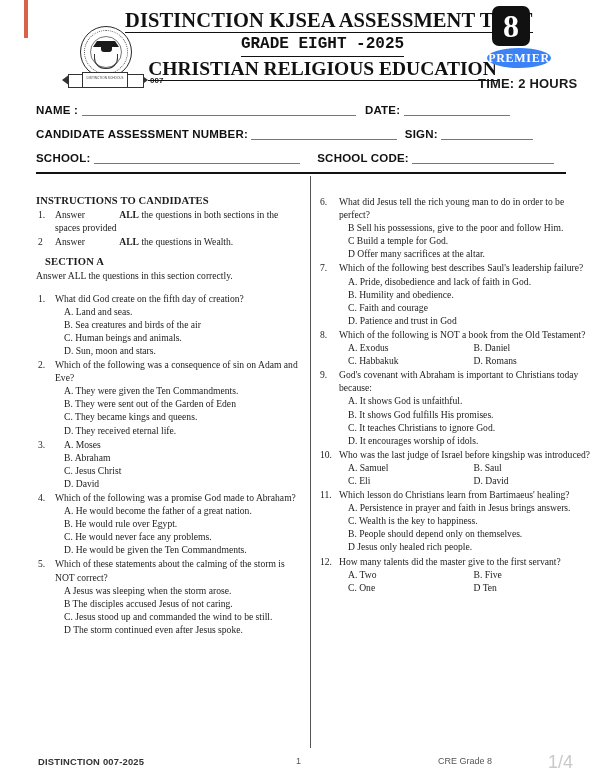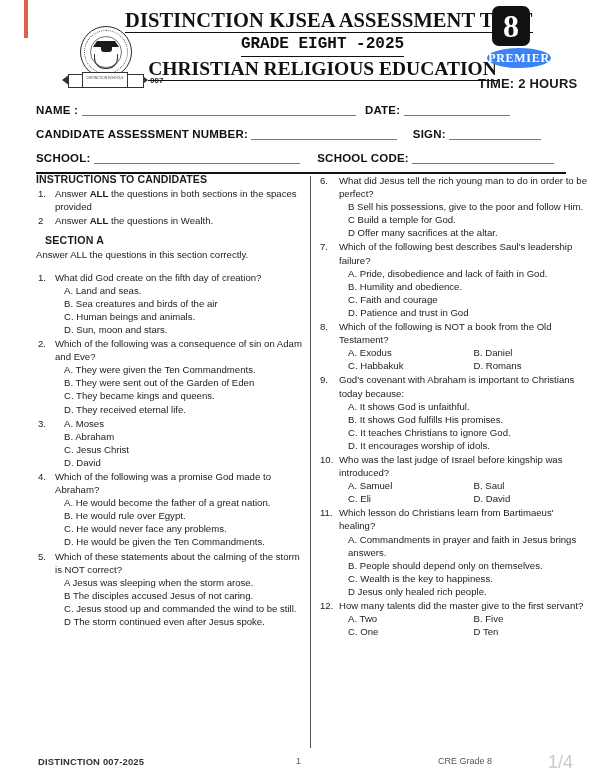--- a/index.html
+++ b/index.html
@@ -248,24 +248,25 @@
   .col-divider {
     position: absolute;
     left: 310px;
     top: 176px;
     width: 0;
     height: 572px;
     border-left: 1.2px solid #555;
   }
   .col {
     position: absolute;
-    top: 173px;
+    top: 194px;
     font-size: 9.6px;
     line-height: 13.1px;
     color: #1c1c1c;
+    font-family: Liberation Serif, serif;
   }
   .col-left  { left: 36px;  width: 268px; }
   .col-right { left: 320px; width: 270px; }
 
   .instr-head {
     font-size: 10.6px;
     font-weight: bold;
     letter-spacing: 0.1px;
     margin-bottom: 1px;
   }
@@ -304,21 +305,21 @@
   
   .opt-grid {
     display: flex;
     flex-wrap: wrap;
   }
   .opt-grid .opt {
     width: 50%;
     box-sizing: border-box;
   }
 
-  b, .b { font-weight: bold; }
+  b, .b { font-weight: bold; margin-left: 32px; }
 
   
   .footer {
     position: absolute;
     left: 0;
     top: 756px;
     width: 600px;
     height: 24px;
     font-size: 9px;
     color: #333;
@@ -375,21 +376,21 @@
     <div class="field-row">
       <span class="fld-label">NAME :</span>
       <span class="fld-line" style="width:274px;"></span>
       <span class="fld-label" style="margin-left:6px;">DATE:</span>
       <span class="fld-line" style="width:106px;"></span>
     </div>
 
     <div class="field-row">
       <span class="fld-label">CANDIDATE ASSESSMENT NUMBER:</span>
       <span class="fld-line" style="width:146px;"></span>
-      <span class="fld-label" style="margin-left:12px;text-align:right;">SIGN:</span>
+      <span class="fld-label" style="margin-left:4px;text-align:right;">SIGN:</span>
       <span class="fld-line" style="width:92px;"></span>
     </div>
 
     <div class="field-row">
       <span class="fld-label">SCHOOL:</span>
       <span class="fld-line" style="width:206px;"></span>
       <span class="fld-label" style="margin-left:14px;">SCHOOL CODE:</span>
       <span class="fld-line" style="width:142px;"></span>
     </div>
   </div>
@@ -523,23 +524,23 @@
         <span class="opt">B. Saul</span>
         <span class="opt">C. Eli</span>
         <span class="opt">D. David</span>
       </div>
     </div>
 
     <div class="num-item wide">
       <span class="num">11.</span>
       <span class="stem">Which lesson do Christians learn from Bartimaeus' healing?</span>
       <div class="opts">
-        <span class="opt">A. Commandments in prayer and faith in Jesus brings answers.</span>
+        <span class="opt">A. Persistence in prayer and faith in Jesus brings answers.</span>
+        <span class="opt">C. Wealth is the key to happiness.</span>
         <span class="opt">B. People should depend only on themselves.</span>
-        <span class="opt">C. Wealth is the key to happiness.</span>
         <span class="opt">D  Jesus only healed rich people.</span>
       </div>
     </div>
 
     <div class="num-item wide">
       <span class="num">12.</span>
       <span class="stem">How many talents did the master give to the first servant?</span>
       <div class="opts opt-grid">
         <span class="opt">A. Two</span>
         <span class="opt">B. Five</span>

